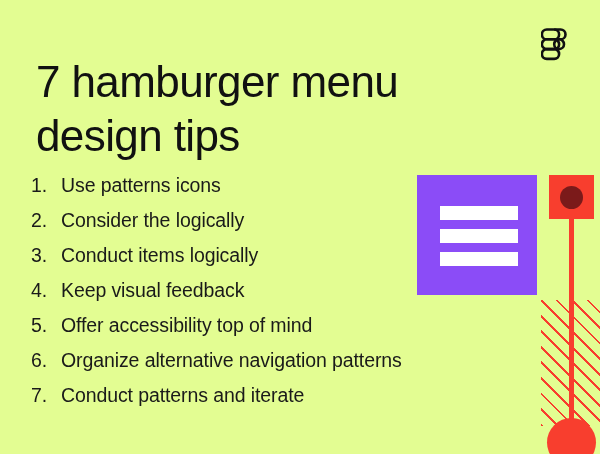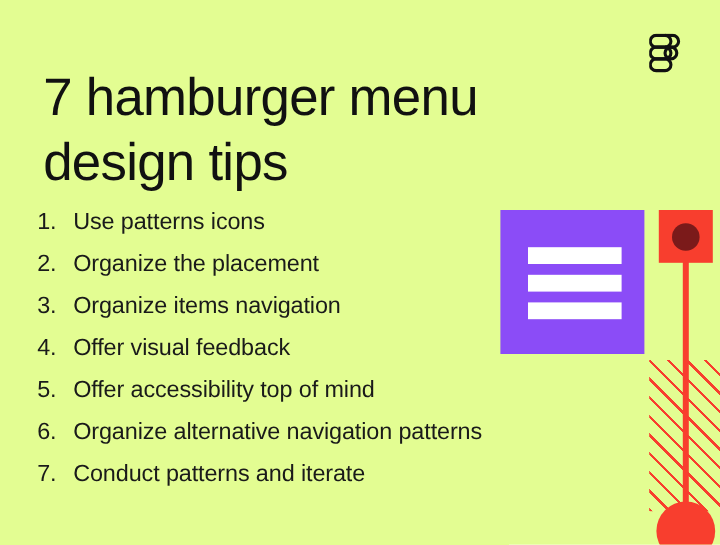--- a/index.html
+++ b/index.html
@@ -161,29 +161,29 @@
   <h1 id="title">7 hamburger menu
 design tips</h1>
 
   <ol id="tips-list">
     <li class="tip-row">
       <span class="tip-num">1.</span>
       <span class="tip-text">Use patterns icons</span>
     </li>
     <li class="tip-row">
       <span class="tip-num">2.</span>
-      <span class="tip-text">Organize the placement</span>
+      <span class="tip-text">Consider the logically</span>
     </li>
     <li class="tip-row">
       <span class="tip-num">3.</span>
-      <span class="tip-text">Organize items navigation</span>
+      <span class="tip-text">Conduct items logically</span>
     </li>
     <li class="tip-row">
       <span class="tip-num">4.</span>
-      <span class="tip-text">Offer visual feedback</span>
+      <span class="tip-text">Keep visual feedback</span>
     </li>
     <li class="tip-row">
       <span class="tip-num">5.</span>
       <span class="tip-text">Offer accessibility top of mind</span>
     </li>
     <li class="tip-row">
       <span class="tip-num">6.</span>
       <span class="tip-text">Organize alternative navigation patterns</span>
     </li>
     <li class="tip-row">

